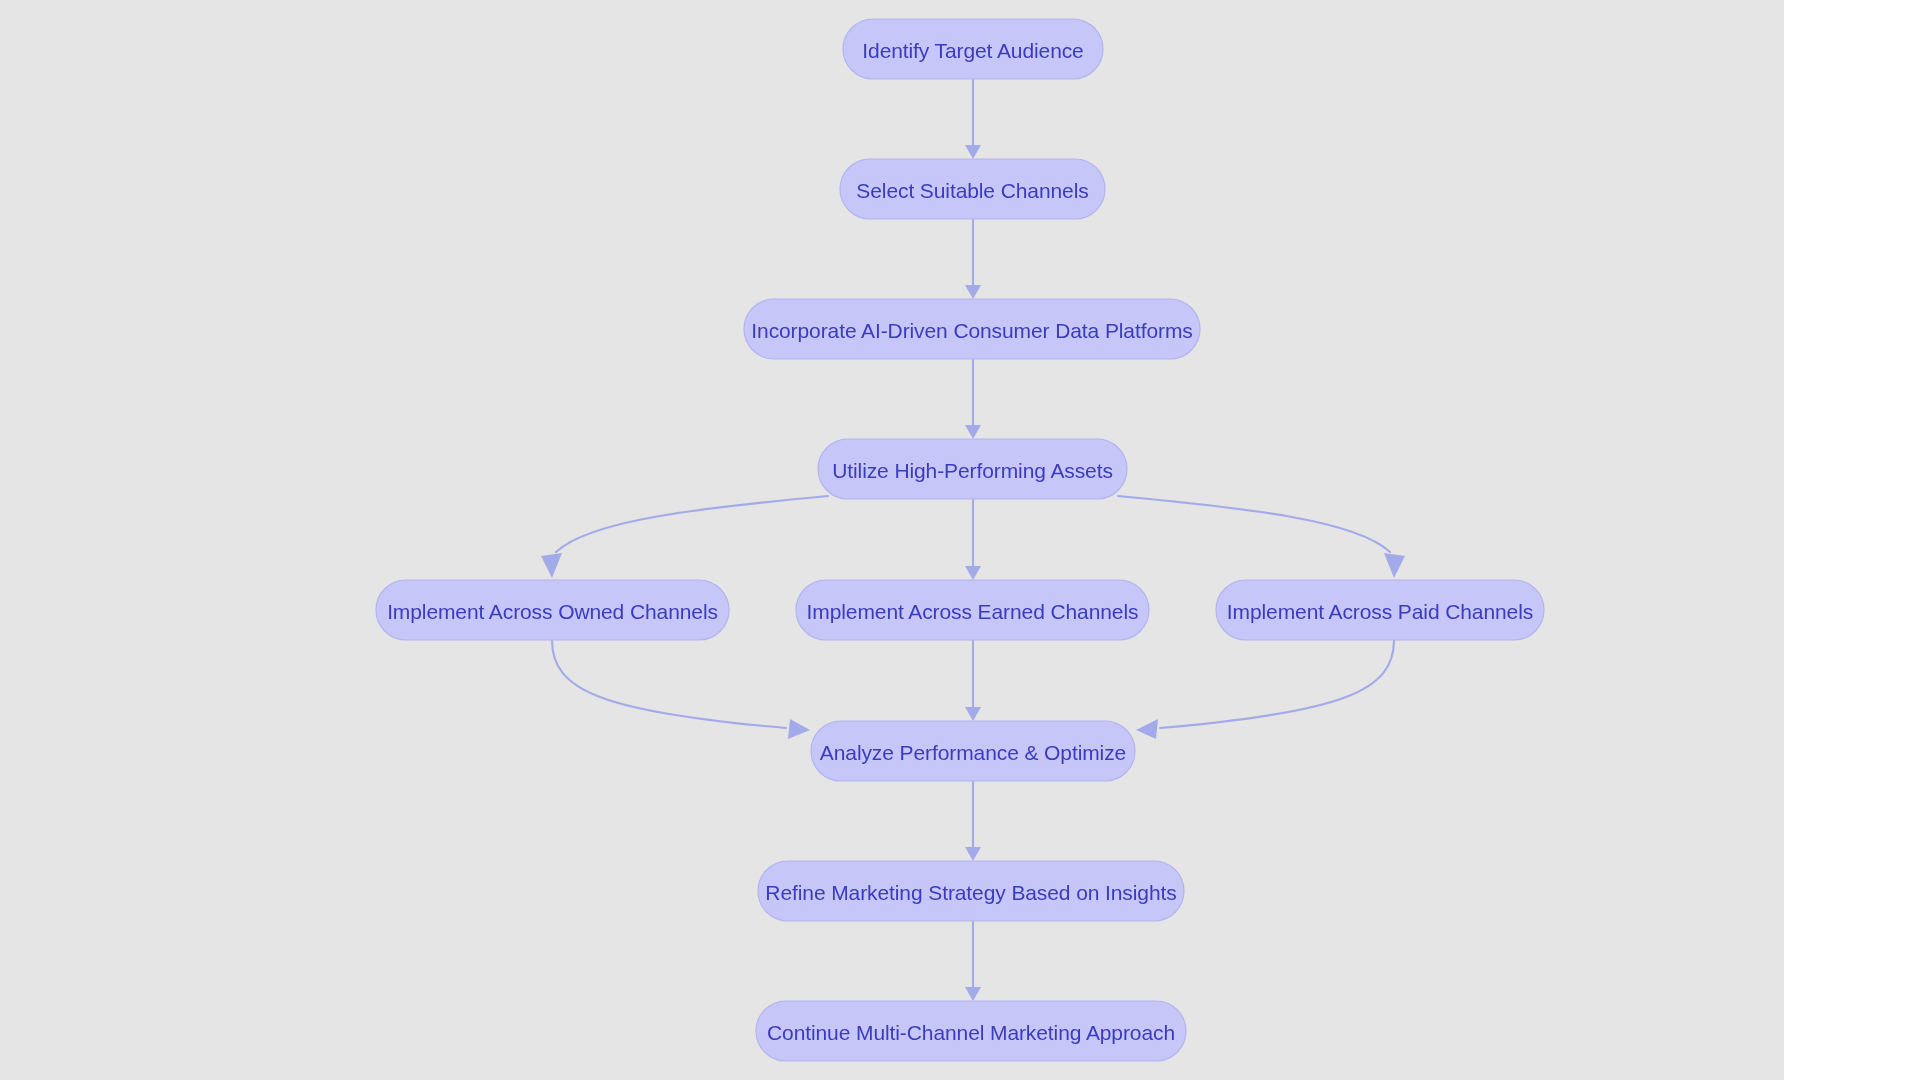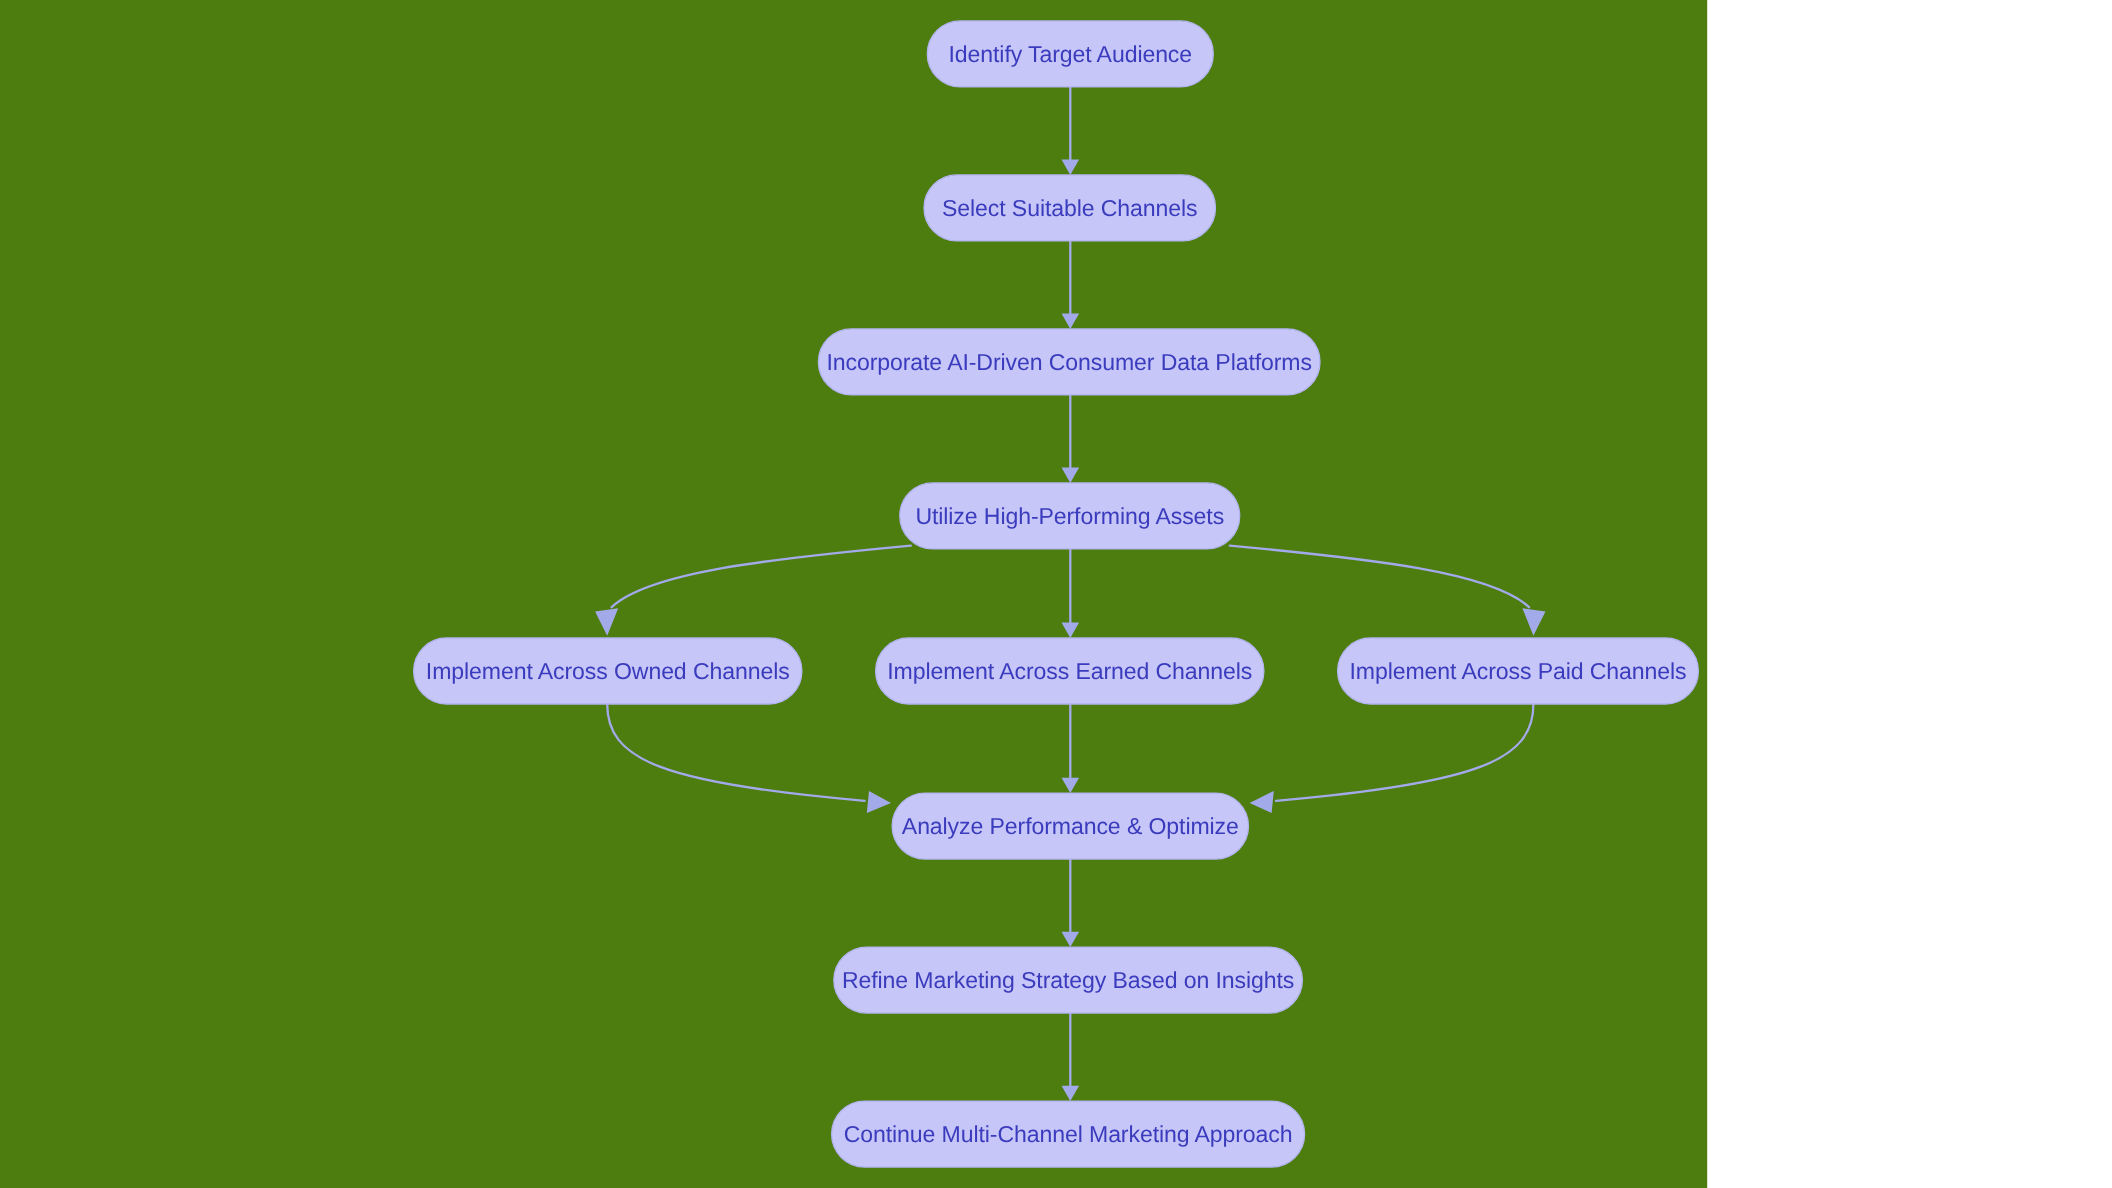--- a/index.html
+++ b/index.html
@@ -6,23 +6,23 @@
     margin: 0;
     padding: 0;
     background: #ffffff;
     width: 1920px;
     height: 1080px;
     overflow: hidden;
     font-family: "Liberation Sans", sans-serif;
   }
   #flowchart-root {
     position: relative;
-    width: 1552px;
+    width: 1784px;
     height: 1080px;
-    background: #4d7c0f;
+    background: #e5e5e5;
     text-decoration: underline;
   }
   svg#flow-svg {
     position: absolute;
     top: 0;
     left: 0;
     width: 1920px;
     height: 1080px;
     display: block;
   }

